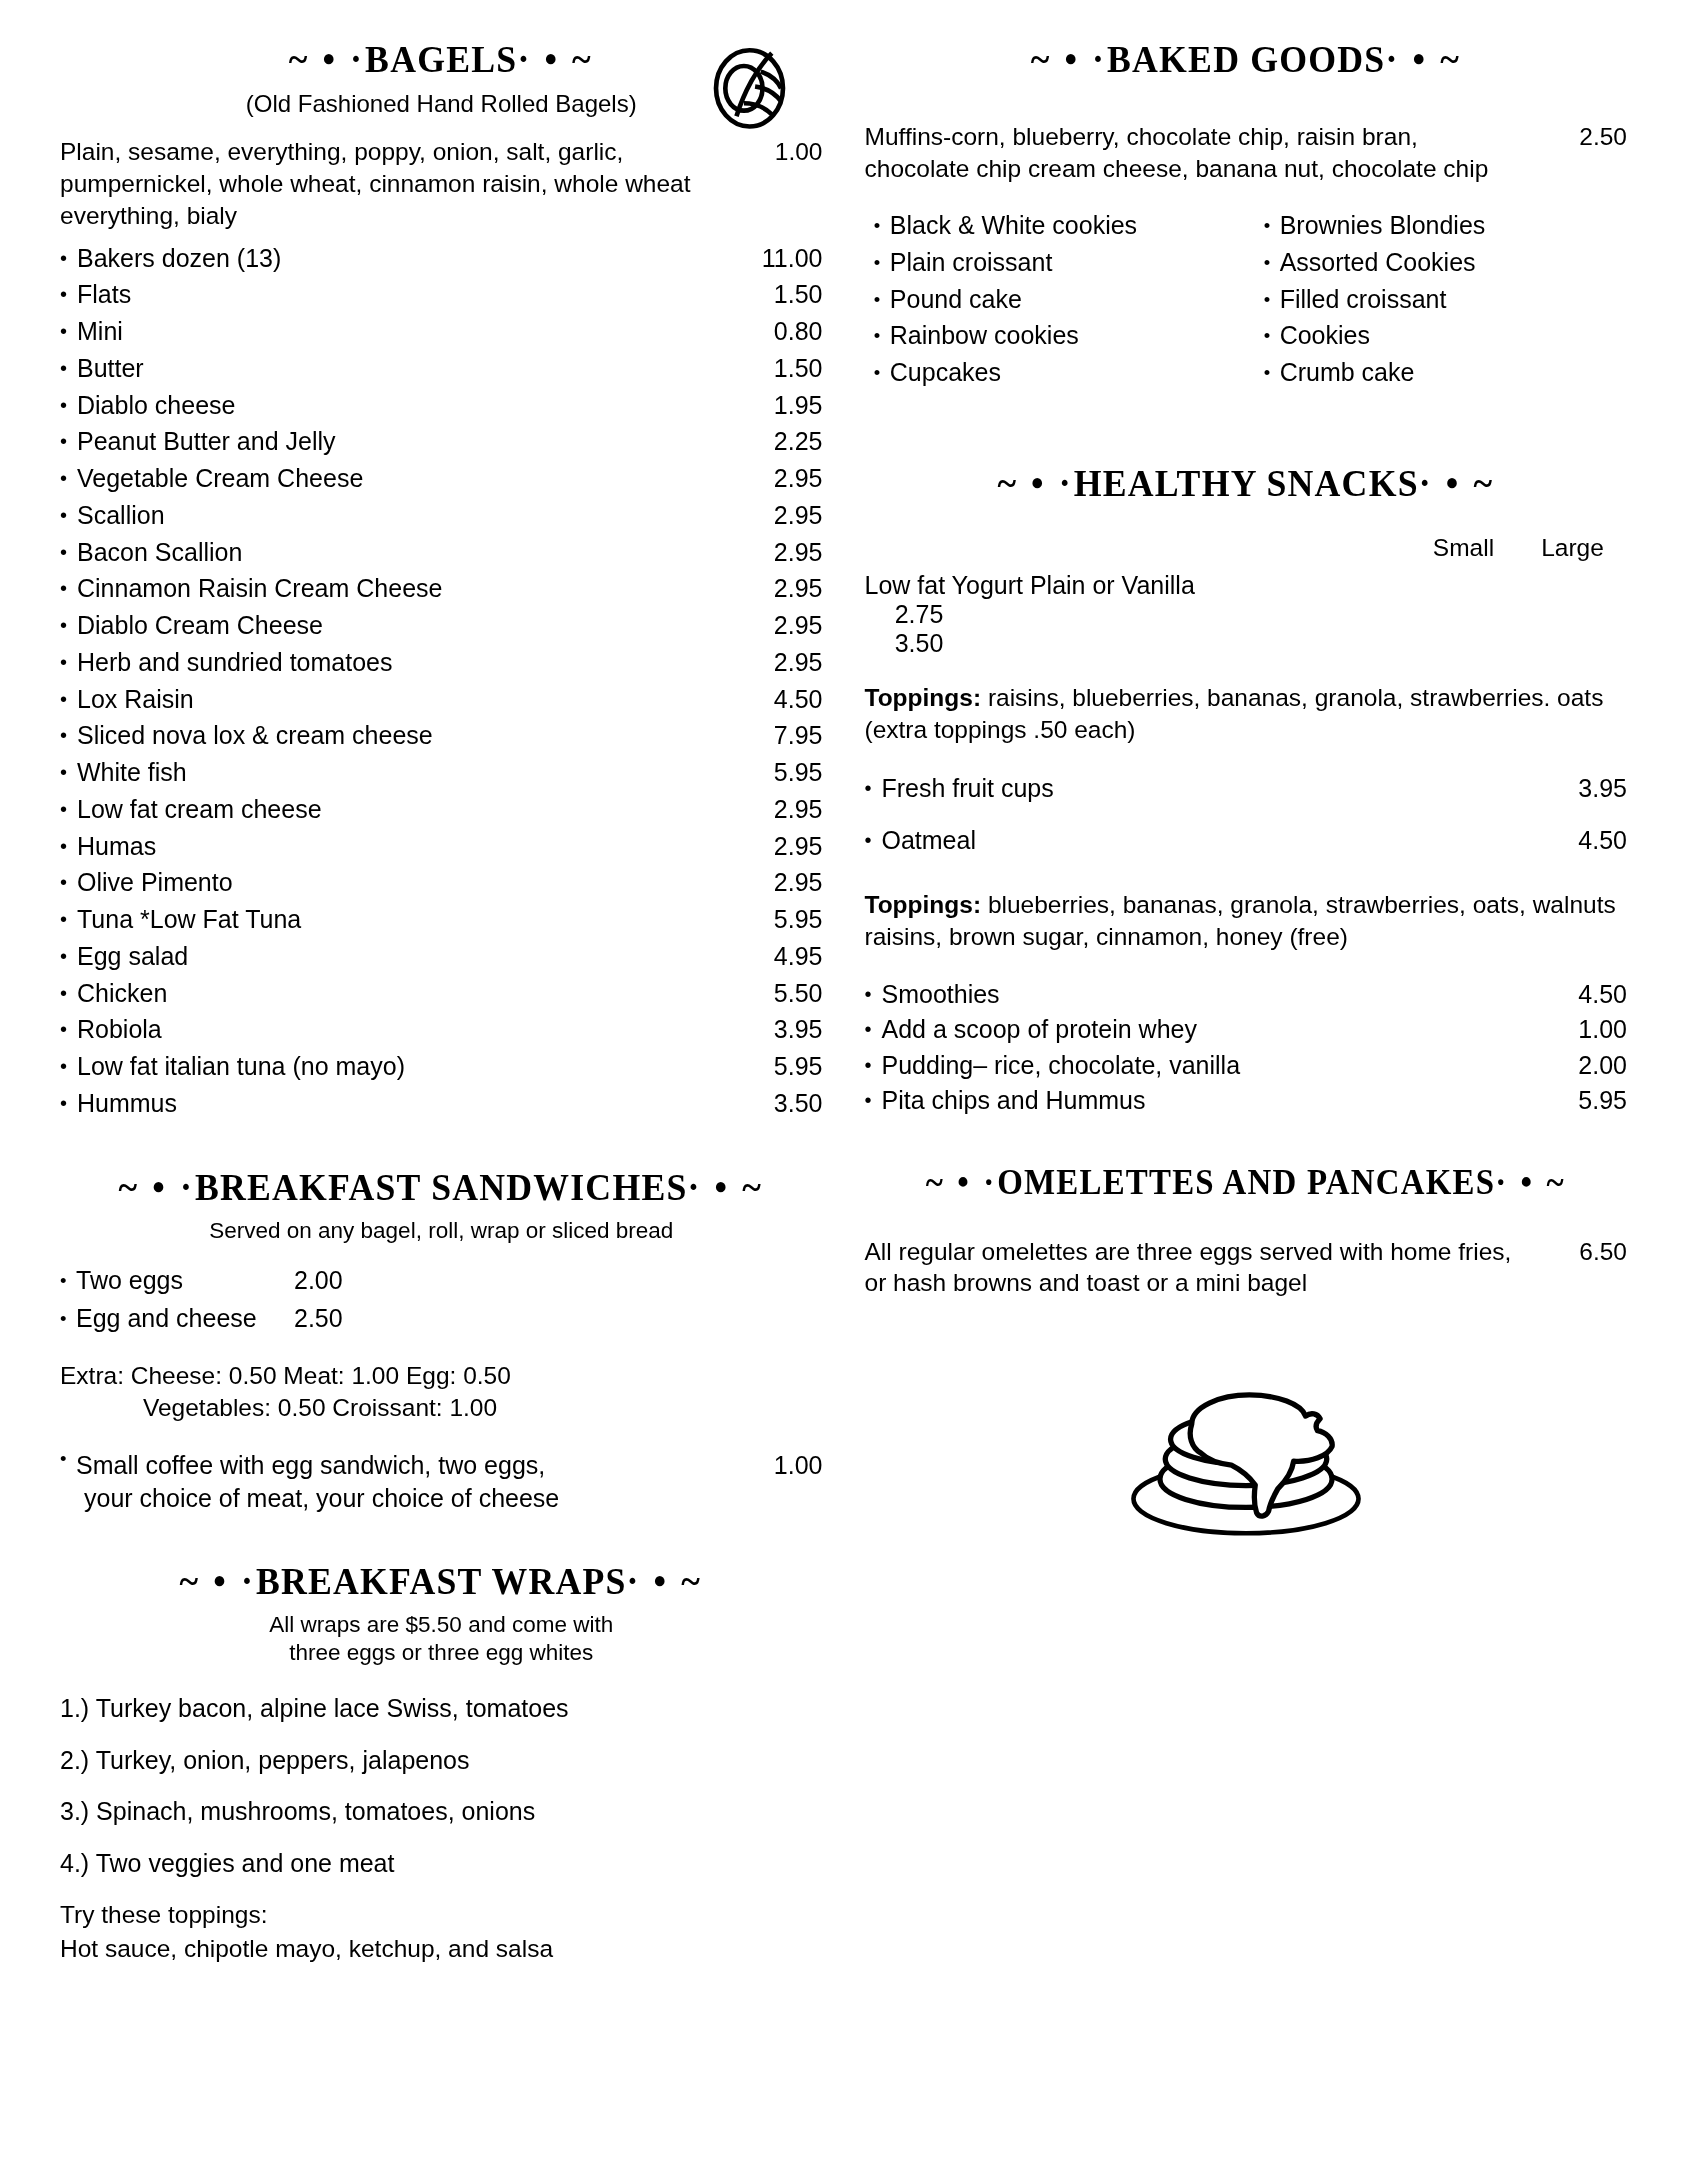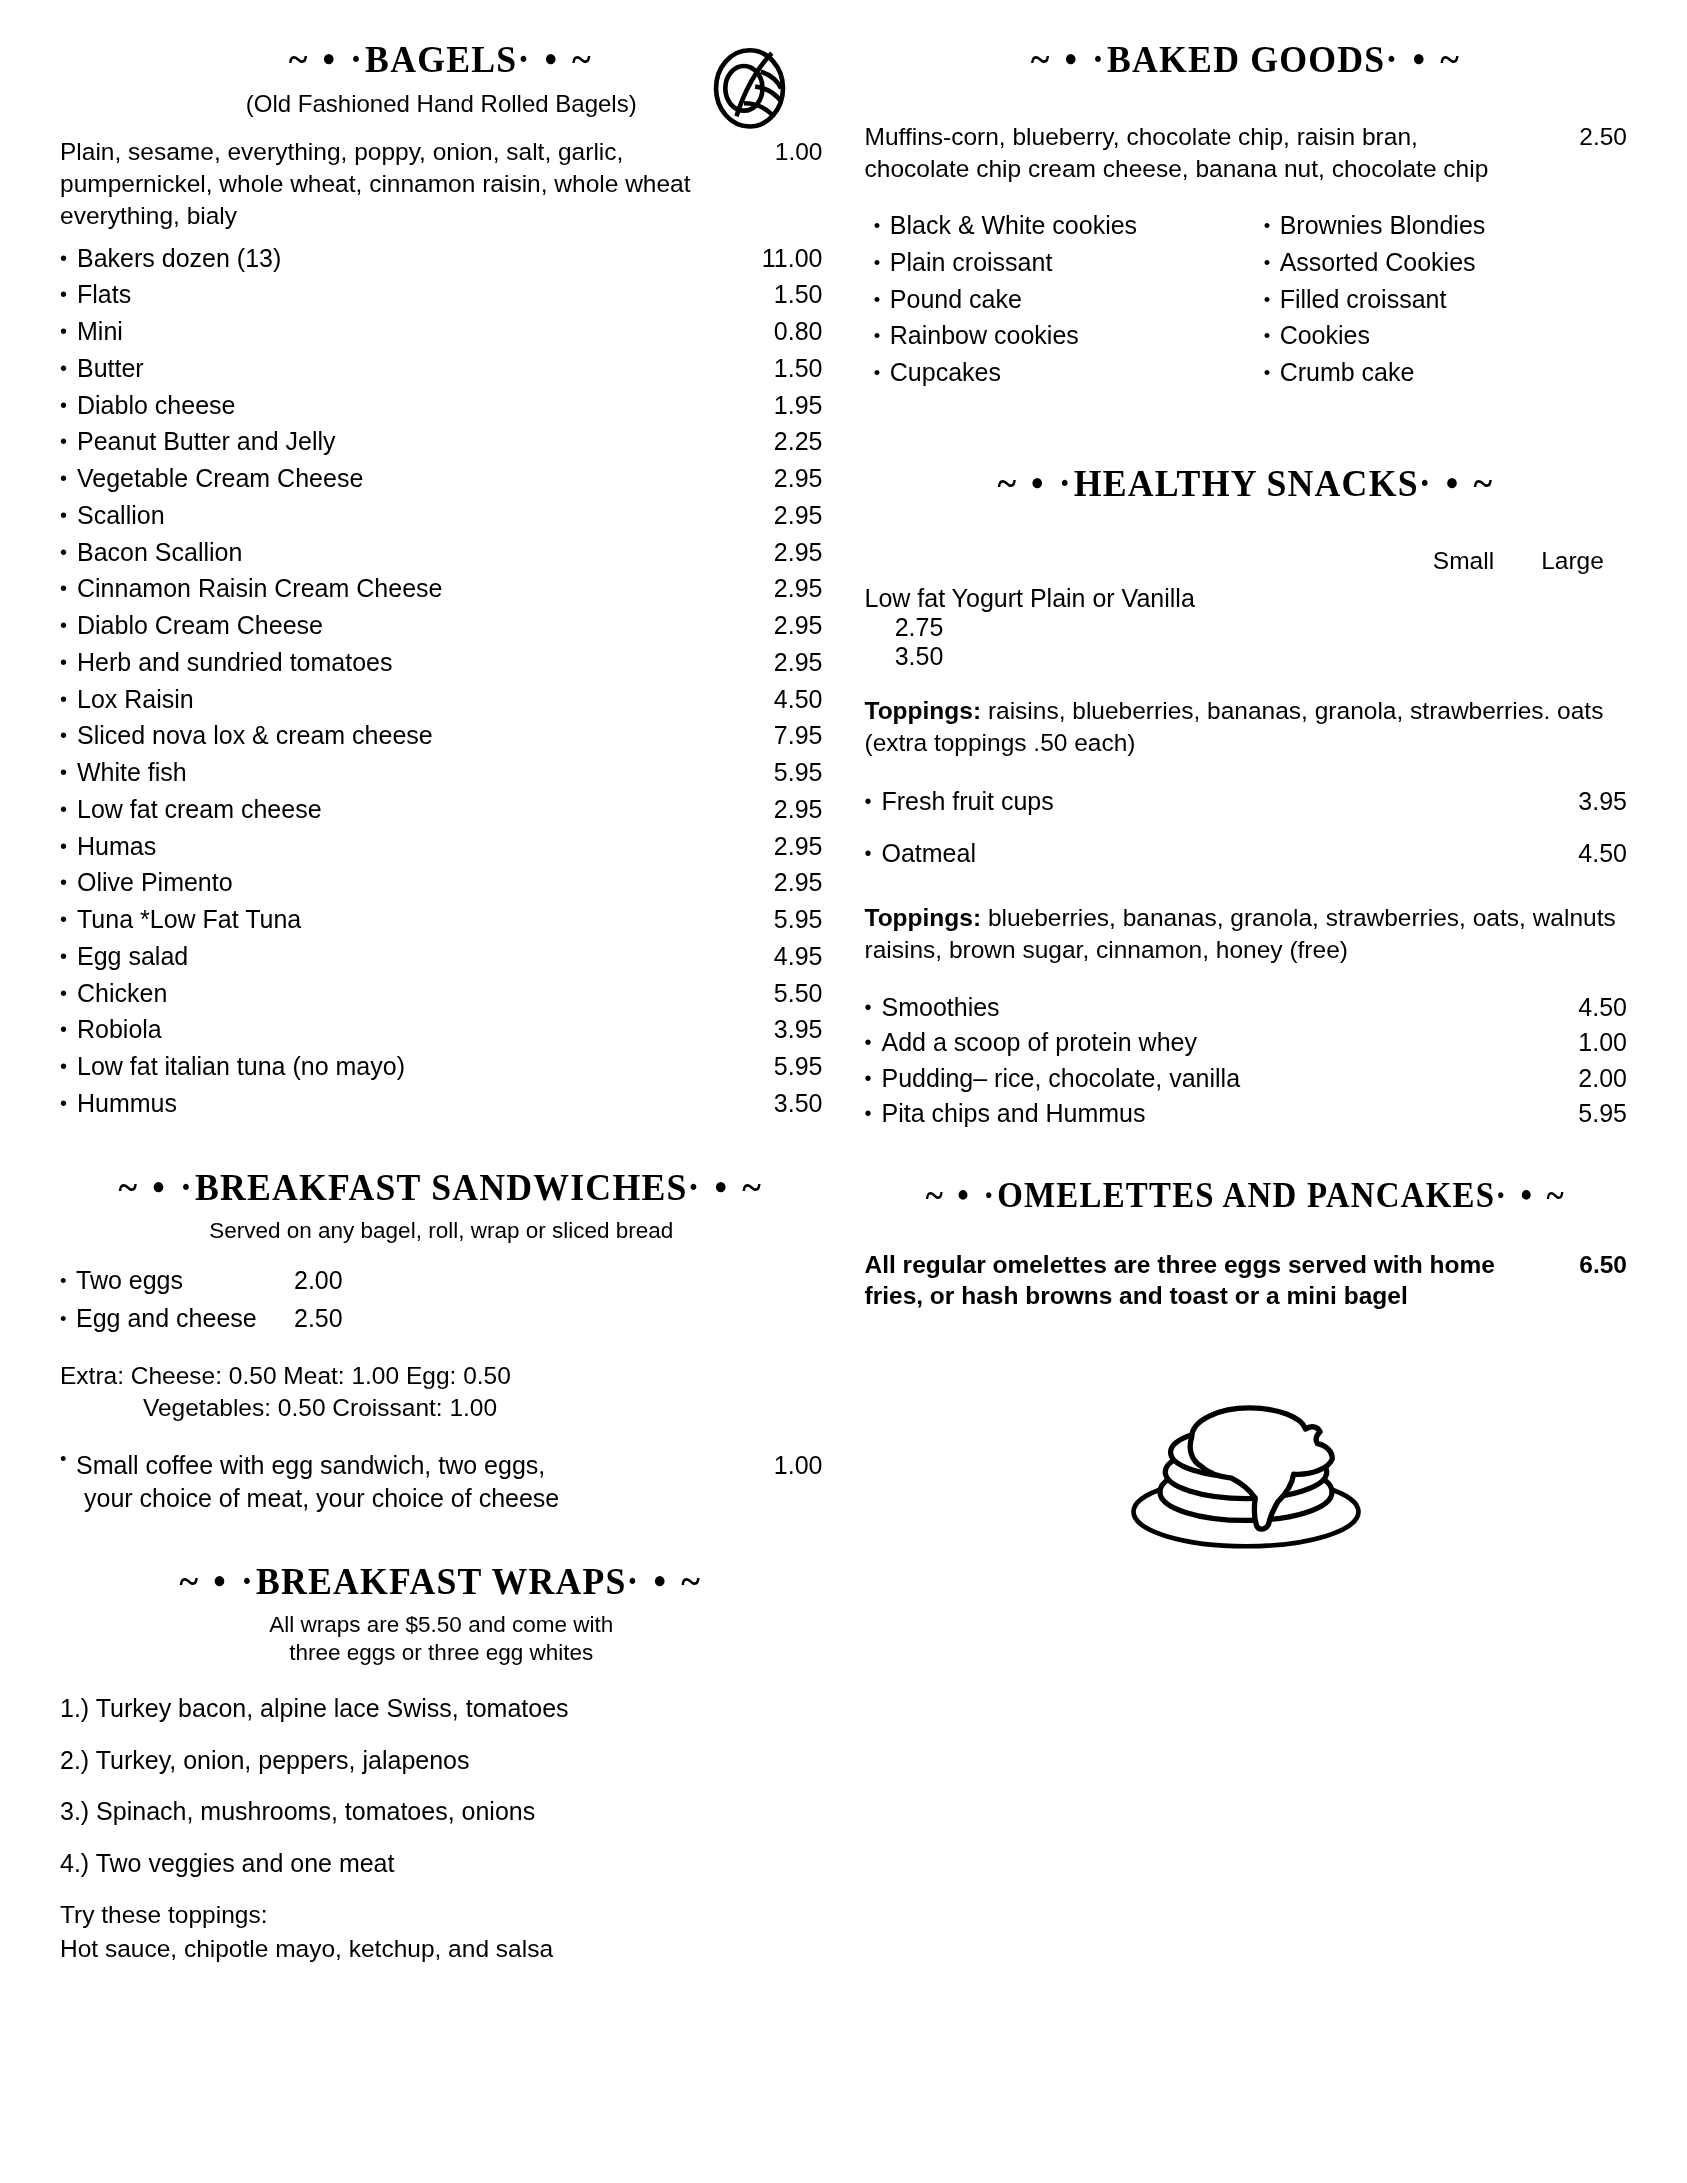--- a/index.html
+++ b/index.html
@@ -142,21 +142,21 @@
     font-size: 18.5px;
     position: relative;
     top: -2px;
   }
 
   
   .size-head {
     display: flex;
     justify-content: flex-end;
     font-size: 24.5px;
-    margin-top: 43px;
+    margin-top: 30px;
   }
   .size-head span {
     width: 109px;
     text-align: center;
   }
   .yogurt-row {
     display: flex;
     align-items: baseline;
     font-size: 25px;
     margin-top: 9.3px;
@@ -550,21 +550,21 @@
         </ul>
     </div>
 
     <div class="gap-md"></div>
 
     <div>
       <div class="section-head" style="font-size:35px;">
         <span class="deco">~ • ·</span><span class="title">OMELETTES AND PANCAKES</span><span class="deco">· • ~</span>
       </div>
 
-      <div class="intro-row" style="margin-top:34px;font-weight:bold;">
+      <div class="intro-row" style="margin-top:34px;">
         <div class="desc">All regular omelettes are three eggs served with home fries, or hash browns and toast or a mini bagel</div>
         <div class="price">6.50</div>
       </div>
 
       <svg class="pancake-art" viewBox="0 0 420 270">
         <ellipse cx="210" cy="205" rx="170" ry="52" fill="none" stroke="#000" stroke-width="7"></ellipse>
         <path d="M80 175 C80 150 140 132 210 132 C280 132 340 150 340 175 C340 200 280 218 210 218 C140 218 80 200 80 175 Z" fill="#fff" stroke="#000" stroke-width="8"></path>
         <path d="M88 145 C88 122 145 105 210 105 C275 105 332 122 332 145 C332 168 275 185 210 185 C145 185 88 168 88 145 Z" fill="#fff" stroke="#000" stroke-width="8"></path>
         <path d="M96 115 C96 93 150 77 210 77 C270 77 324 93 324 115 C324 137 270 153 210 153 C150 153 96 137 96 115 Z" fill="#fff" stroke="#000" stroke-width="8"></path>
         <path d="M128 92 C128 66 170 48 215 48 C258 48 294 62 300 80 C308 74 318 76 322 84 C316 90 314 96 318 102 C330 104 342 114 340 126 C334 140 308 150 282 148 C280 162 270 178 258 190 C250 204 246 214 244 224 C240 232 230 234 226 226 C222 214 222 198 224 184 C214 170 200 160 188 154 C170 152 152 146 142 136 C128 128 122 110 128 92 Z" fill="#fff" stroke="#000" stroke-width="8" stroke-linejoin="round"></path>

